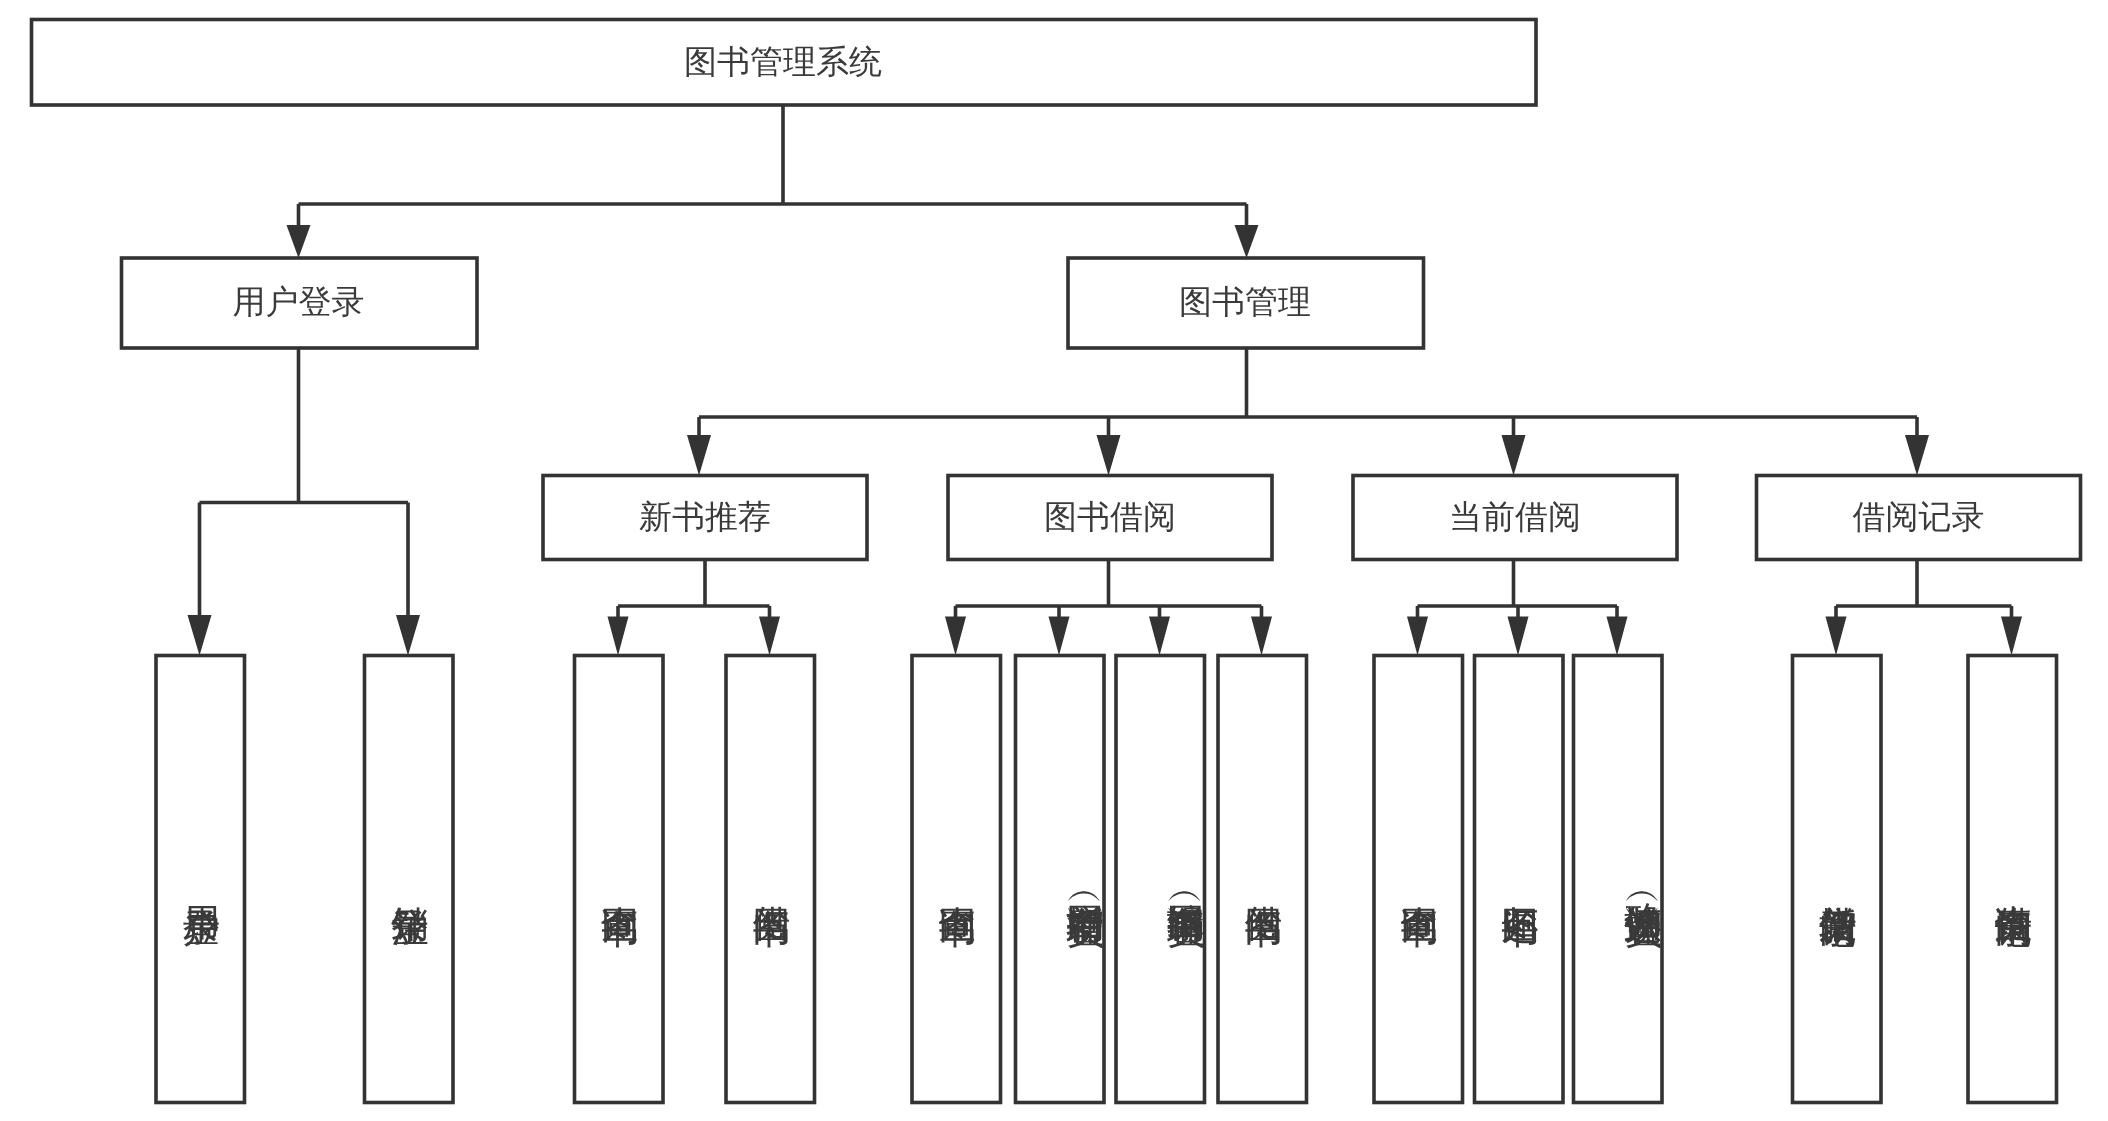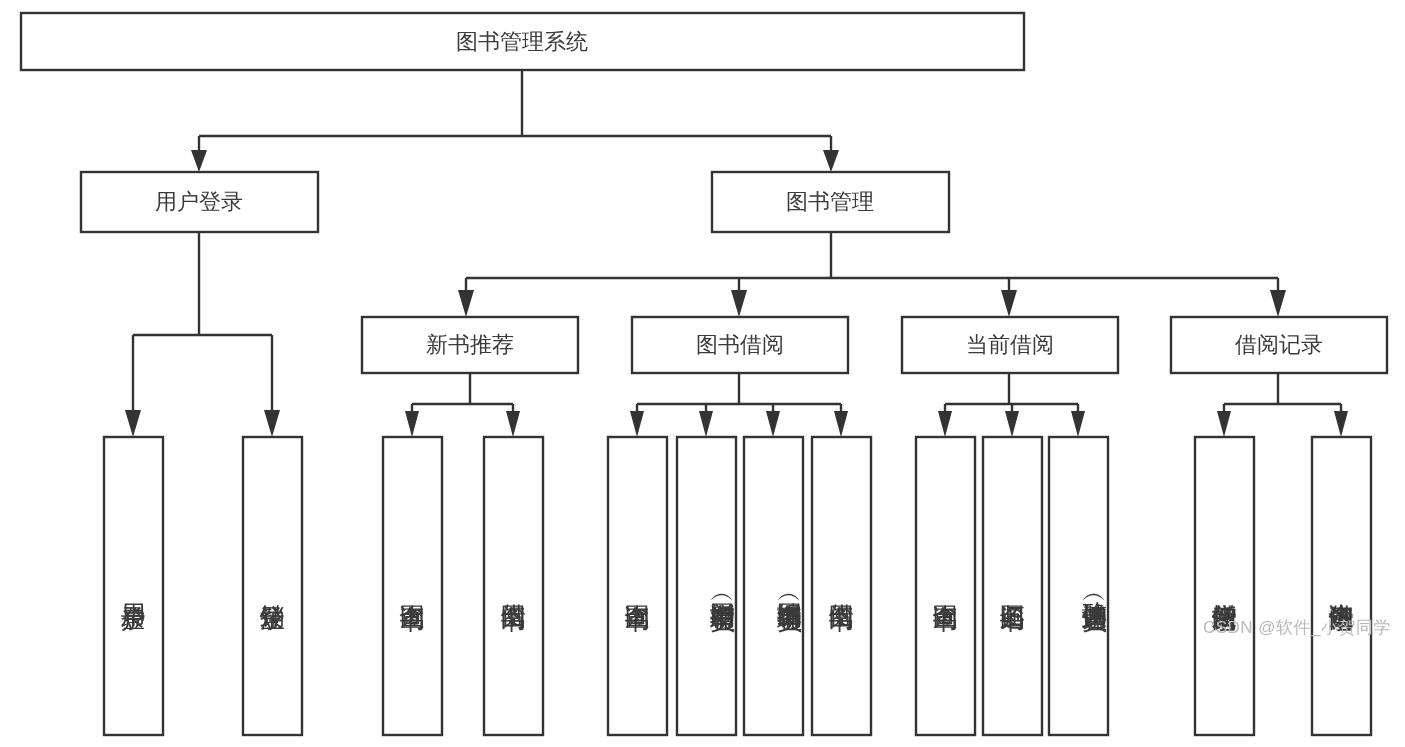--- a/index.html
+++ b/index.html
@@ -199,14 +199,13 @@
   <div class="node-label-v" style="left:744px; top:437px; width:59px; height:298px; align-items:flex-start;">编辑图书（管理员）</div>
   <div class="node-label-v" style="left:812px; top:437px; width:59px; height:298px;">借阅图书</div>
 
   <div class="node-label-v" style="left:916px; top:437px; width:59px; height:298px;">查询图书</div>
   <div class="node-label-v" style="left:983px; top:437px; width:59px; height:298px;">归还图书</div>
   <div class="node-label-v" style="left:1049px; top:437px; width:59px; height:298px; align-items:flex-start;">确认归还（管理员）</div>
 
   <div class="node-label-v" style="left:1195px; top:437px; width:59px; height:298px;">新增借阅记录</div>
   <div class="node-label-v" style="left:1312px; top:437px; width:59px; height:298px;">查询借阅记录</div>
 
-  <div class="watermark">CSDN @软件_小贺同学</div>
 </div>
 
 </body></html>

